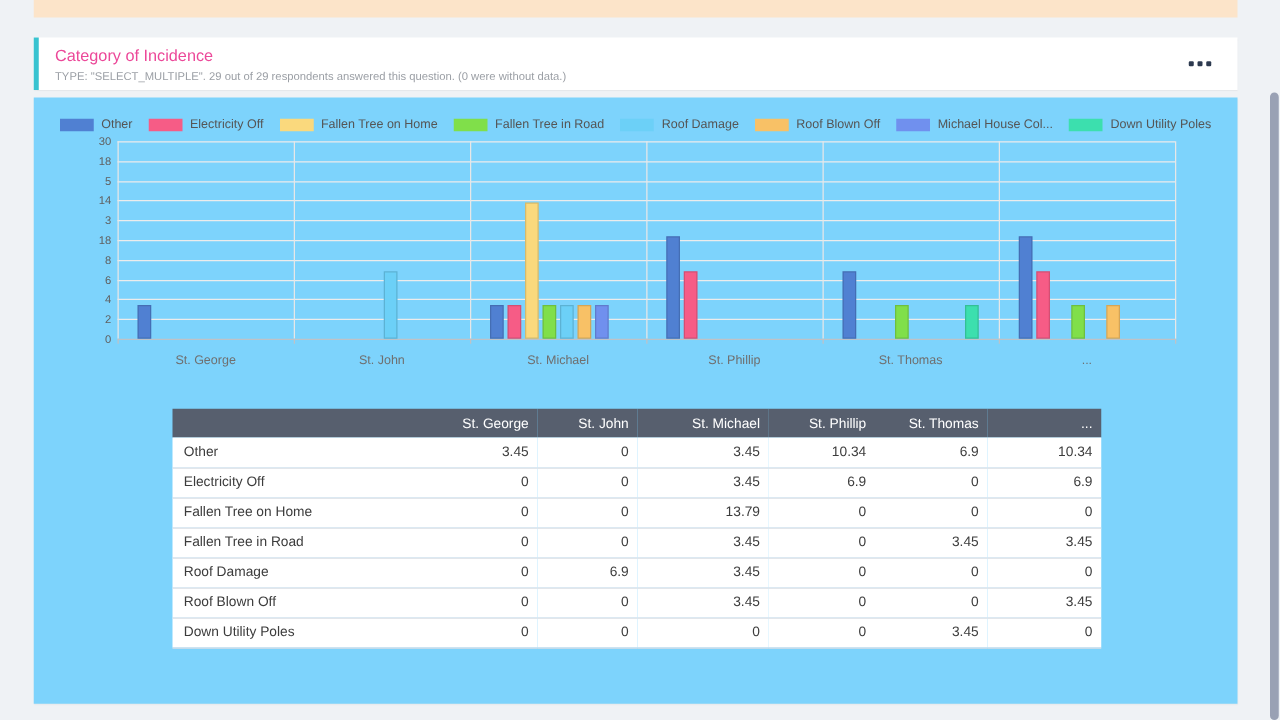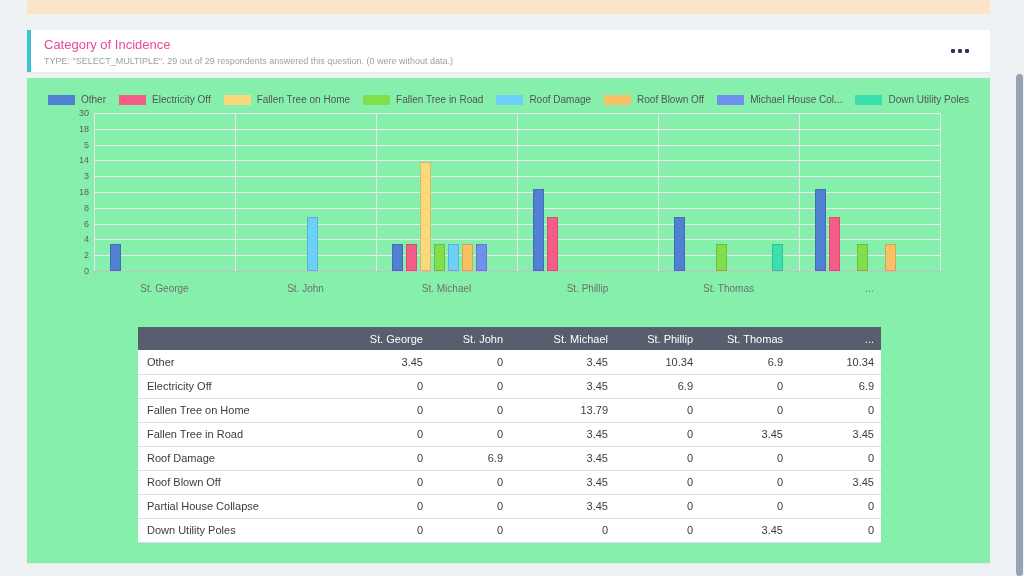--- a/index.html
+++ b/index.html
@@ -9,21 +9,21 @@
   .top-banner { position:absolute; left:27px; top:0; width:963px; height:14px; background:#fce4c9; }
 
   .header-card { position:absolute; left:27px; top:30px; width:963px; height:42px;
     background:#ffffff; border-left:4px solid #38c3d0; box-shadow:0 1px 1px rgba(0,0,0,0.04); }
   .header-card .title { position:absolute; left:13px; top:7px; font-size:13px; color:#ec4899; }
   .header-card .subtitle { position:absolute; left:13px; top:26px; font-size:9px; color:#9b9fa5; }
   .kebab { position:absolute; right:17px; top:14px; width:22px; height:14px; display:flex; align-items:center; gap:3px; cursor:pointer; }
   .kebab span { width:4px; height:4px; background:#2d3a4f; border-radius:1px; display:block; }
 
   .main-card { position:absolute; left:27px; top:78px; width:963px; height:485px;
-    background:#86efac; box-shadow:0 1px 1px rgba(0,0,0,0.04); }
+    background:#7dd3fc; box-shadow:0 1px 1px rgba(0,0,0,0.04); }
 
   
   .legend { position:absolute; left:0; top:16px; width:100%; display:flex; justify-content:center; align-items:center; gap:13px; }
   .legend-item { display:flex; align-items:center; gap:6px; cursor:pointer; }
   .legend-swatch { width:27px; height:10px; display:block; }
   .legend-label { font-size:10px; color:#555; white-space:nowrap; }
 
   
   #chart { position:absolute; inset:0; }
   .gridline-h { position:absolute; height:1px; background:#ececec; }
@@ -308,29 +308,20 @@
         <tr>
           <td>Roof Blown Off</td>
           <td>0</td>
           <td>0</td>
           <td>3.45</td>
           <td>0</td>
           <td>0</td>
           <td>3.45</td>
         </tr>
         <tr>
-          <td>Partial House Collapse</td>
-          <td>0</td>
-          <td>0</td>
-          <td>3.45</td>
-          <td>0</td>
-          <td>0</td>
-          <td>0</td>
-        </tr>
-        <tr>
           <td>Down Utility Poles</td>
           <td>0</td>
           <td>0</td>
           <td>0</td>
           <td>0</td>
           <td>3.45</td>
           <td>0</td>
         </tr>
       </tbody>
   </table>

